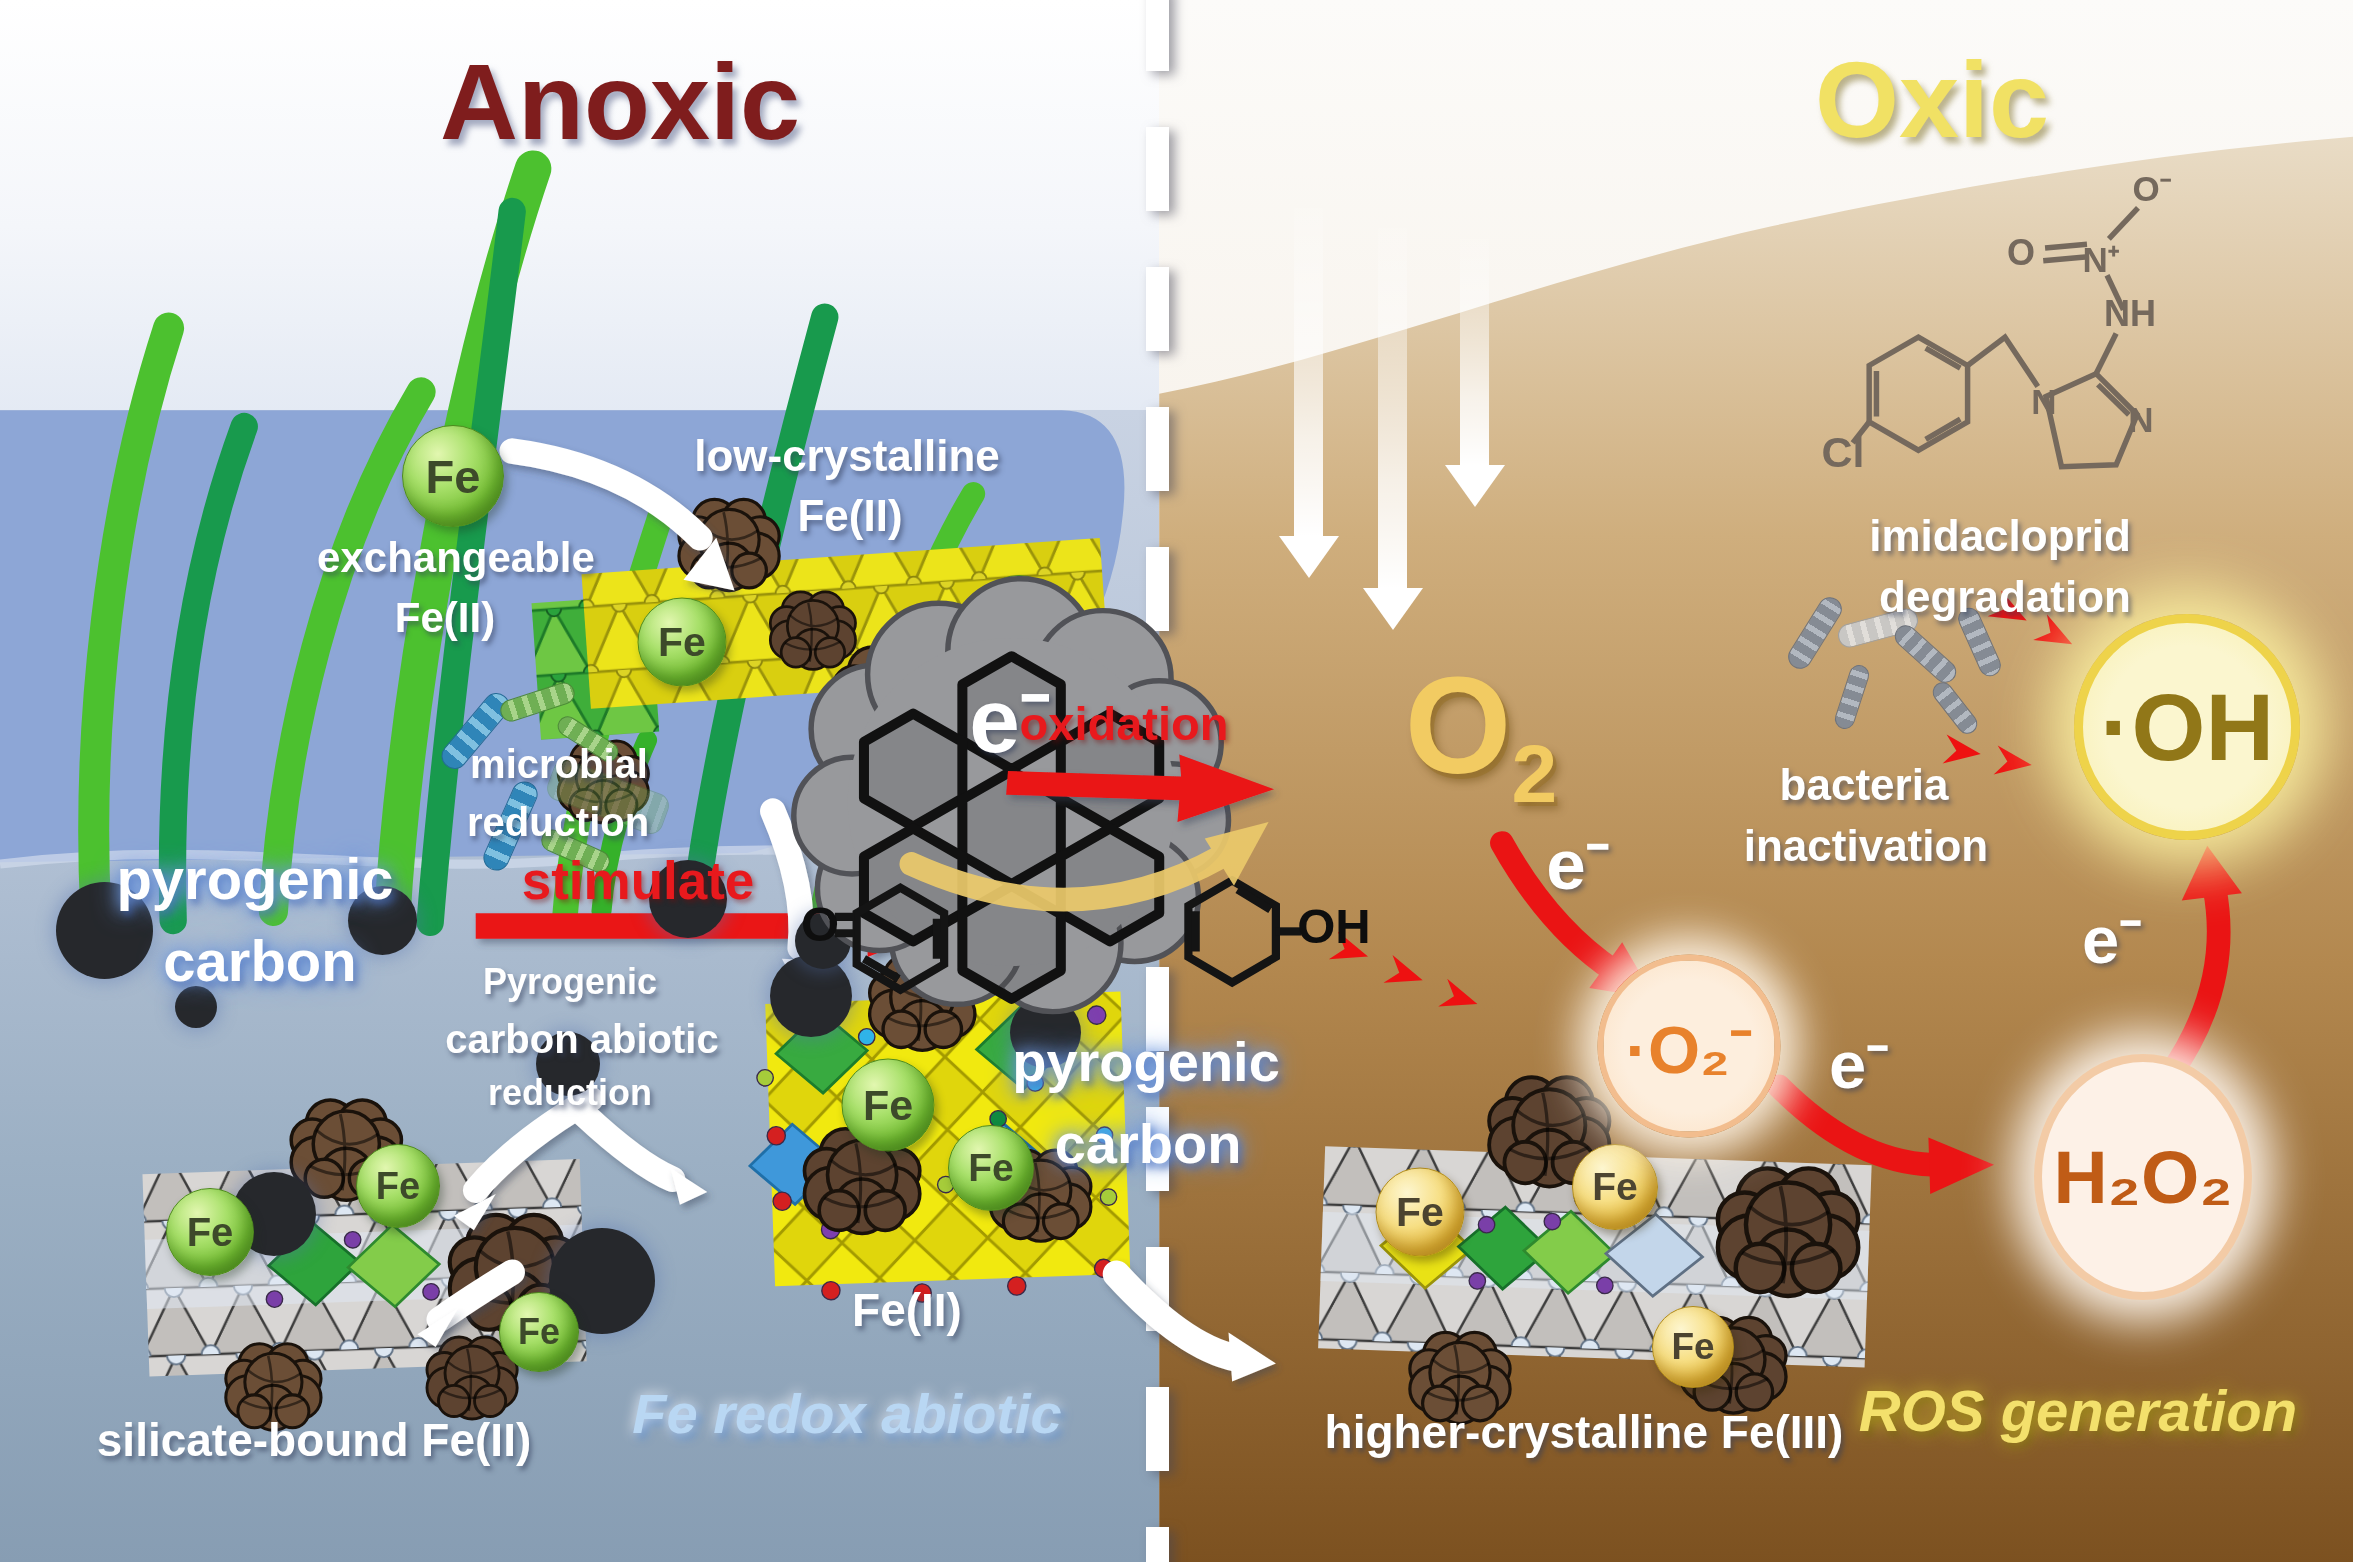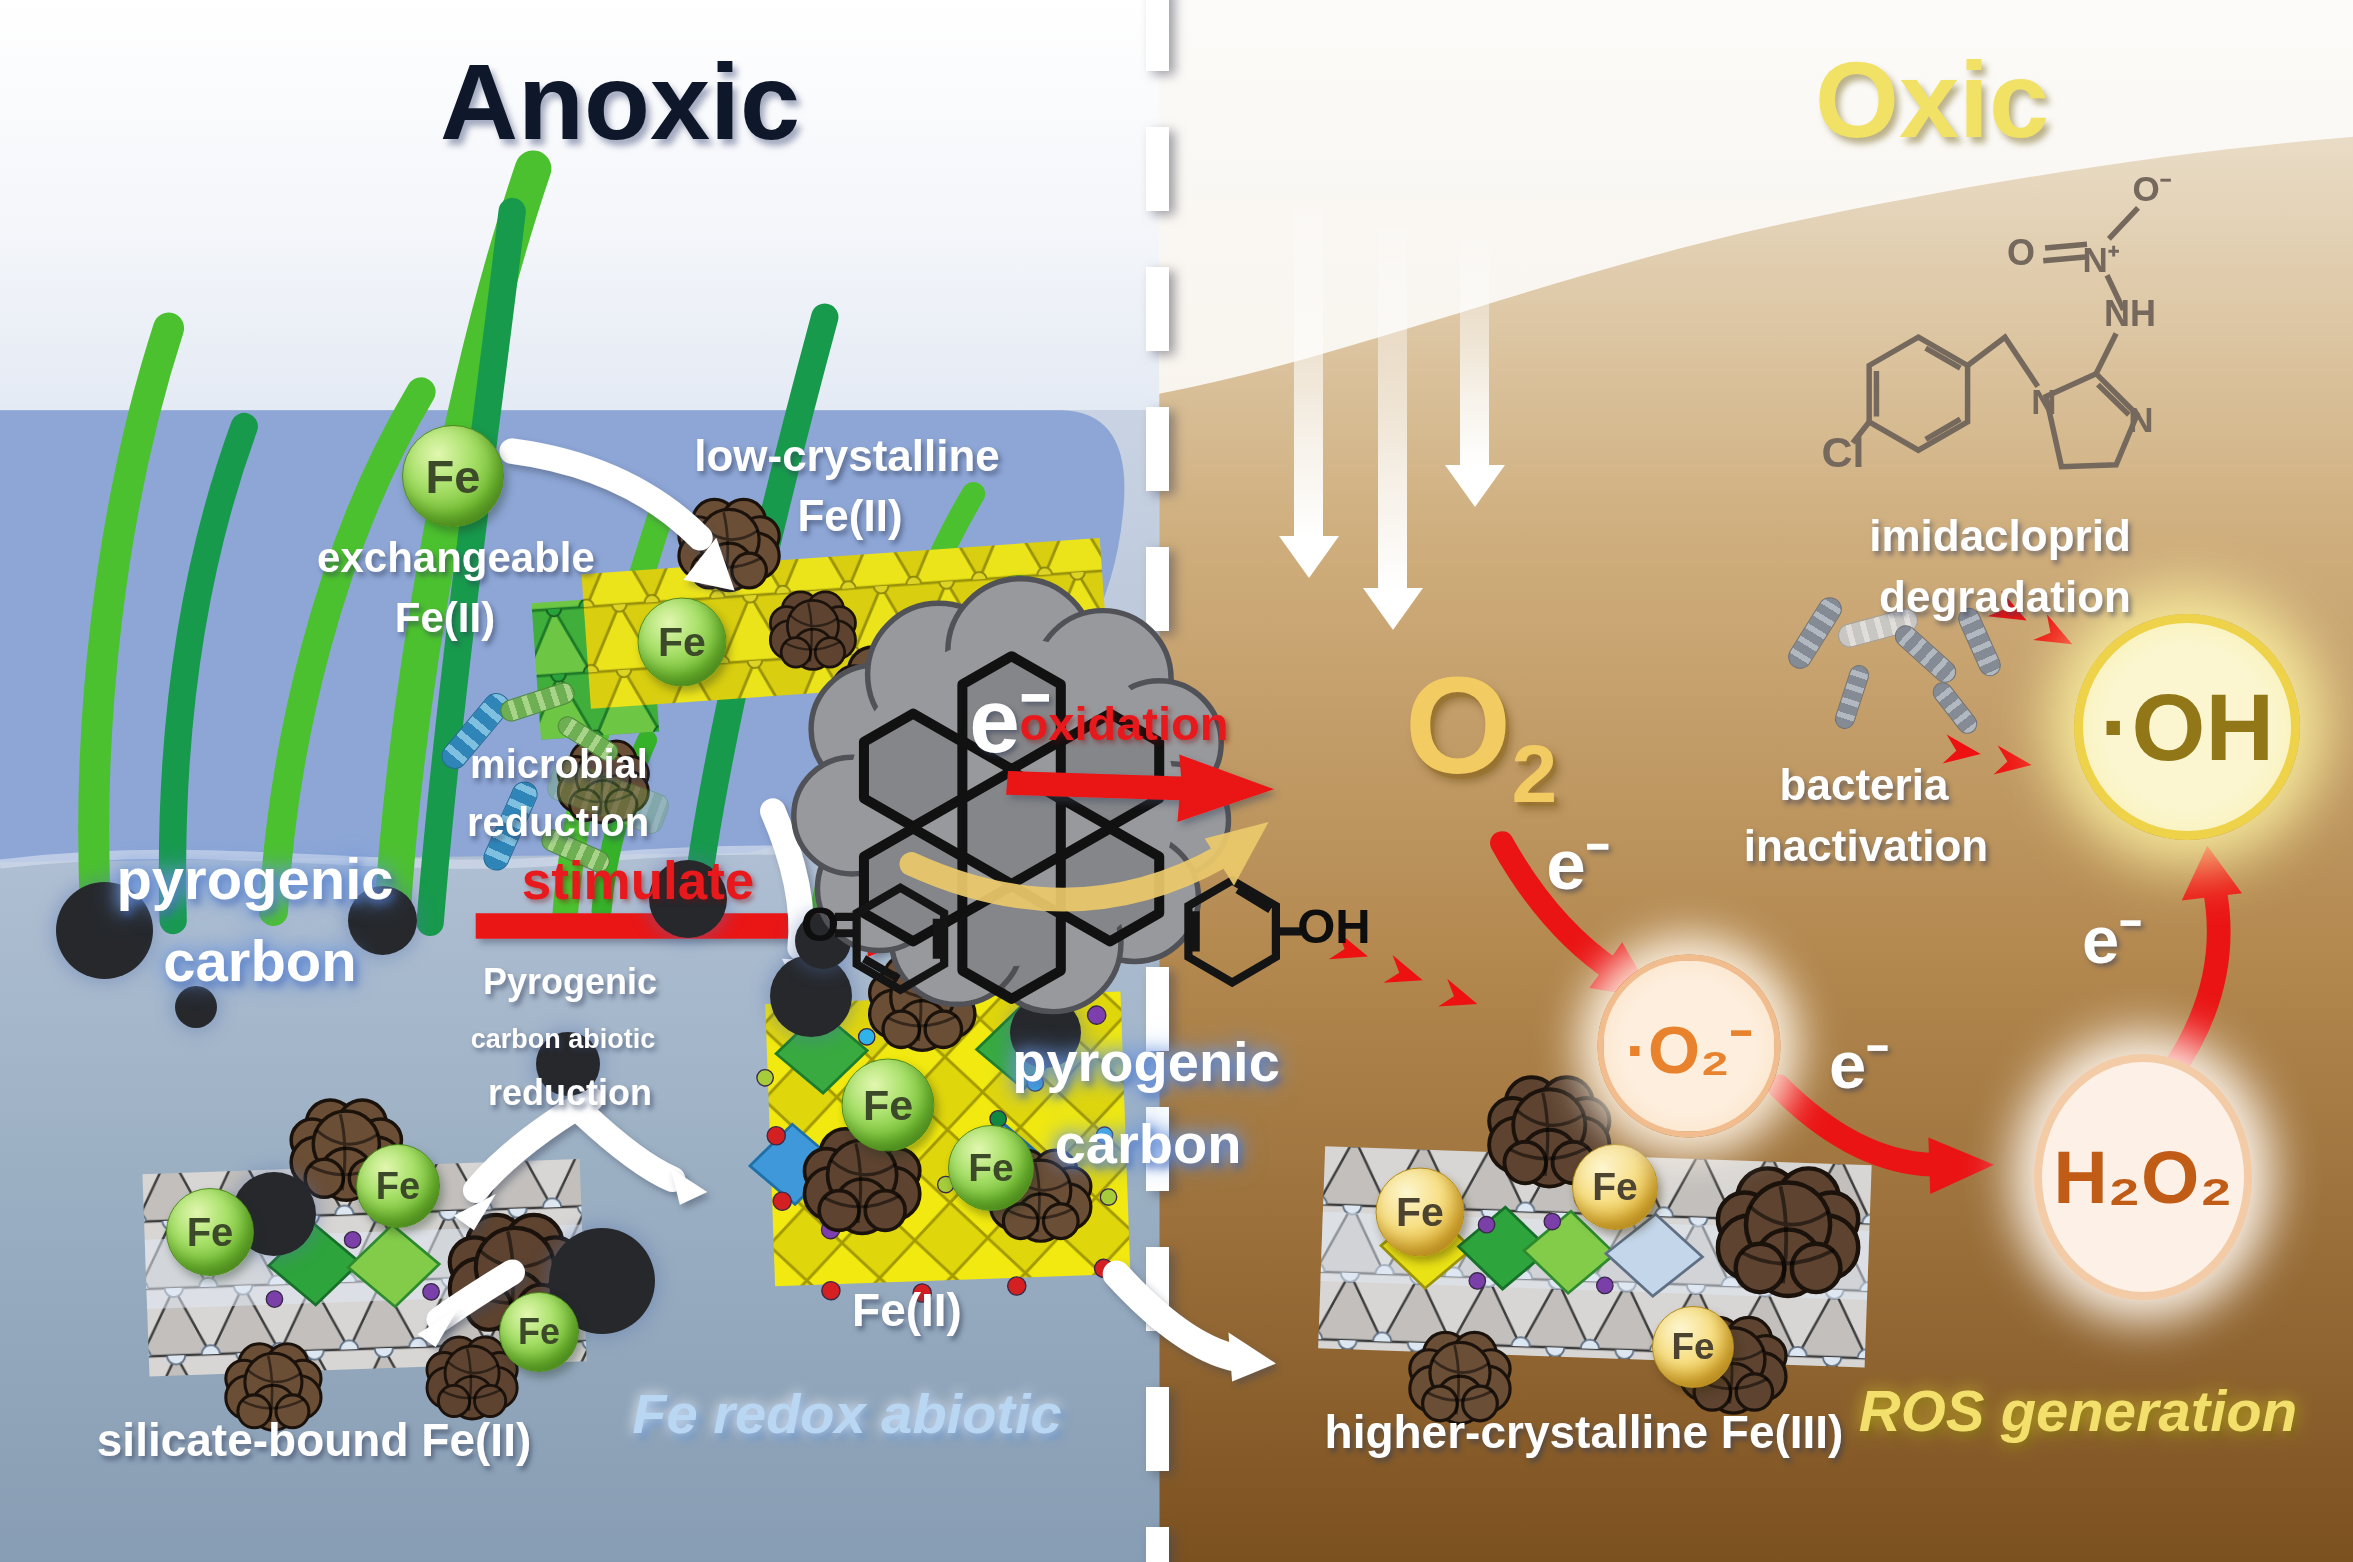--- a/index.html
+++ b/index.html
@@ -14,21 +14,21 @@
   #bg-right{left:1159px;top:0;width:1195px;height:1563px;
     background:linear-gradient(180deg,#fcfbf9 0%,#f6f0e7 40%,#efe5d6 100%);}
   
   #divider{left:1146px;top:-12.8px;width:23px;height:1590px;z-index:30;
     background:repeating-linear-gradient(180deg,#ffffff 0 84px,rgba(0,0,0,0) 84px 140px);
     filter:drop-shadow(6.4px 4.6px 5.5px rgba(70,70,85,.5));}
   
   .txt{position:absolute;transform:translate(-50%,-50%);white-space:nowrap;
        font-weight:bold;line-height:1;z-index:40;}
   .white{color:#fff;text-shadow:2.7px 3.6px 5.5px rgba(50,60,90,.55);}
-  .t-anoxic{color:#0f172a;text-shadow:4.6px 5.5px 6.4px rgba(105,115,150,.6);}
+  .t-anoxic{color:#7f1d1d;text-shadow:4.6px 5.5px 6.4px rgba(105,115,150,.6);}
   .t-oxic{color:#f1e164;text-shadow:4.6px 5.5px 6.4px rgba(150,138,80,.65);}
   .red-t{color:#e8191d;text-shadow:2.7px 3.6px 5.5px rgba(120,10,10,.45);}
   .blueglow{color:#fff;text-shadow:0 0 14.6px #6d97dd,0 0 27px #6d97dd,3.6px 4.6px 7.3px rgba(40,70,150,.55);}
   .lb-it{color:#b9d7f3;font-style:italic;
          text-shadow:0 0 12.8px rgba(255,255,255,.9),3.6px 4.6px 8.2px #4a7ec0;}
   .yel-it{color:#f3e06c;font-style:italic;
           text-shadow:0 0 18px rgba(200,180,40,.95),3.6px 4.6px 6.4px rgba(100,85,10,.55);}
   .chem-t{color:#75695d;text-shadow:none;z-index:42;}
   .blk-t{color:#0e0e0e;text-shadow:none;z-index:46;}
   .o2-t{color:#f2cb62;text-shadow:3.6px 4.6px 0 rgba(150,110,25,.35),5.5px 7.3px 8.2px rgba(90,60,0,.4);z-index:44;}
@@ -441,21 +441,21 @@
 
   <div class="txt white" style="left:559px;top:764px;font-size:40px">microbial</div>
   <div class="txt white" style="left:558px;top:822px;font-size:40px">reduction</div>
 
   <div class="txt red-t" style="left:638px;top:880px;font-size:53px">stimulate</div>
 
   <div class="txt blueglow" style="left:255px;top:879px;font-size:58px">pyrogenic</div>
   <div class="txt blueglow" style="left:260px;top:961px;font-size:58px">carbon</div>
 
   <div class="txt white" style="left:570px;top:982px;font-size:36px">Pyrogenic</div>
-  <div class="txt white" style="left:563px;top:1039px;font-size:27px">carbon abiotic</div>
+  <div class="txt white" style="left:582px;top:1039px;font-size:40px">carbon abiotic</div>
   <div class="txt white" style="left:570px;top:1093px;font-size:36px">reduction</div>
 
   <div class="txt white" style="left:907px;top:1310px;font-size:46px">Fe(II)</div>
 
   <div class="txt lb-it" style="left:847px;top:1414px;font-size:56px">Fe redox abiotic</div>
   <div class="txt white" style="left:314px;top:1440px;font-size:46px">silicate-bound Fe(II)</div>
 
   <div class="txt blueglow" style="left:1146px;top:1062px;font-size:56px">pyrogenic</div>
   <div class="txt blueglow" style="left:1148px;top:1144px;font-size:56px">carbon</div>
 

